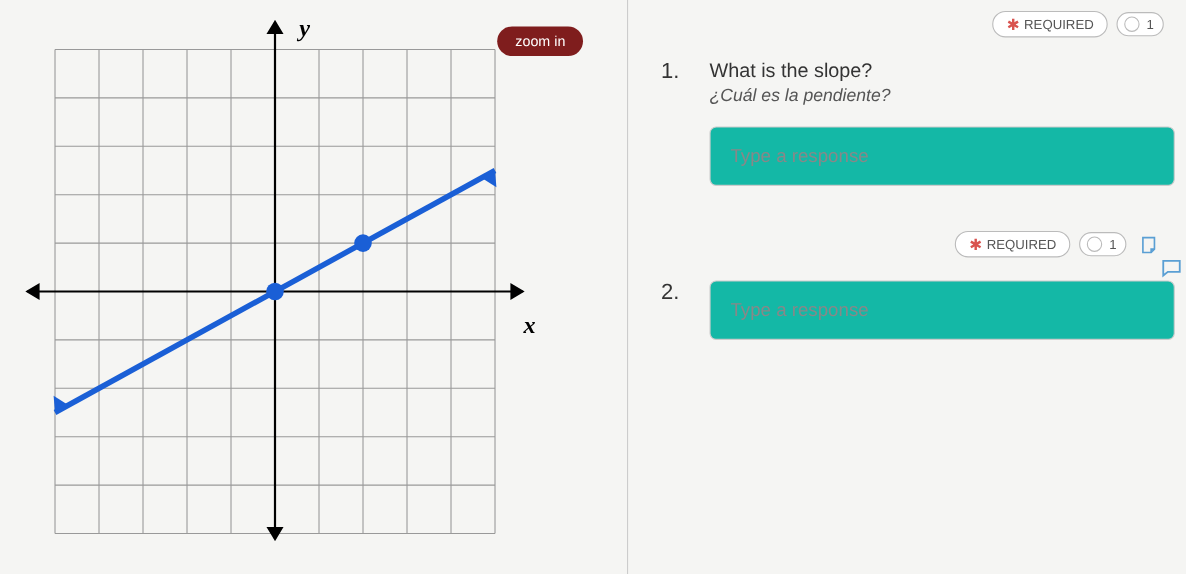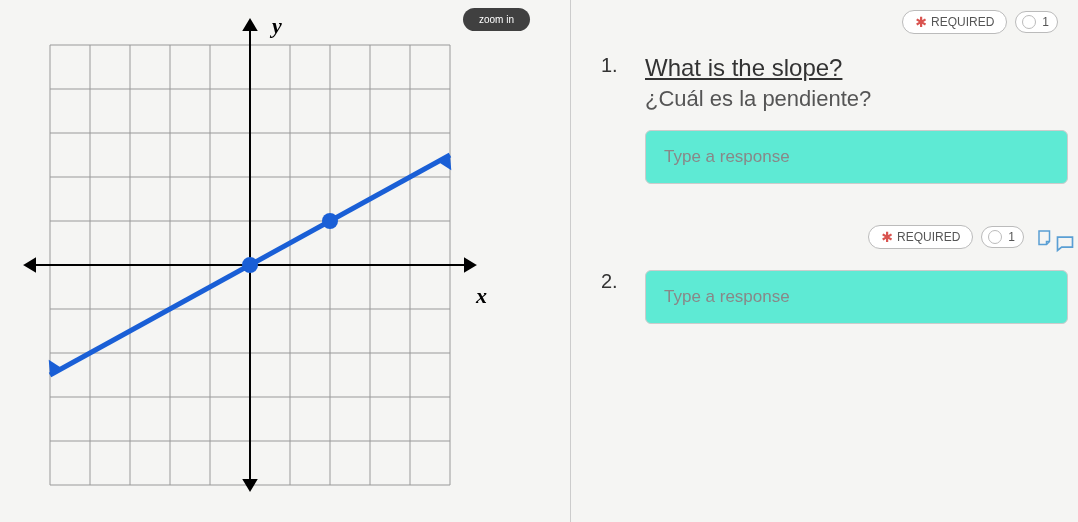--- a/index.html
+++ b/index.html
@@ -16,29 +16,29 @@
       padding: 10px 20px 20px 20px;
       position: relative;
     }
     .right-panel {
       flex: 1;
       border-left: 1px solid #ccc;
       padding: 10px 10px 10px 30px;
       position: relative;
     }
     .zoom-btn {
-      background: #404040;
+      background: #7f1d1d;
       color: #fff;
-      font-size: 10px;
+      font-size: 13px;
       padding: 6px 16px;
       border-radius: 16px;
       border: none;
       cursor: pointer;
       position: absolute;
-      top: 8px;
+      top: 24px;
       right: 40px;
     }
     .graph-area {
       position: relative;
       width: 460px;
       height: 480px;
       margin-top: 5px;
     }
     .axis-label-y {
       position: absolute;
@@ -105,38 +105,38 @@
     }
     .q-number {
       font-size: 20px;
       color: #333;
       min-width: 24px;
     }
     .q-text {
       flex: 1;
     }
     .q-title {
-      font-size: 24px;
+      font-size: 18px;
       color: #333;
       margin-bottom: 4px;
-      text-decoration: underline;
     }
     .q-subtitle {
-      font-size: 22px;
+      font-size: 16px;
+      font-style: italic;
       color: #555;
       margin-bottom: 18px;
     }
     .response-input {
       width: 100%;
       padding: 16px 18px;
       border: 1px solid #ccc;
       border-radius: 6px;
       font-size: 17px;
       color: #333;
-      background: #5eead4;
+      background: #14b8a6;
     }
     .response-input::placeholder { color: #888; }
     .side-icons {
       position: absolute;
       right: 0;
       top: 230px;
       display: flex;
       flex-direction: column;
       gap: 80px;
     }

